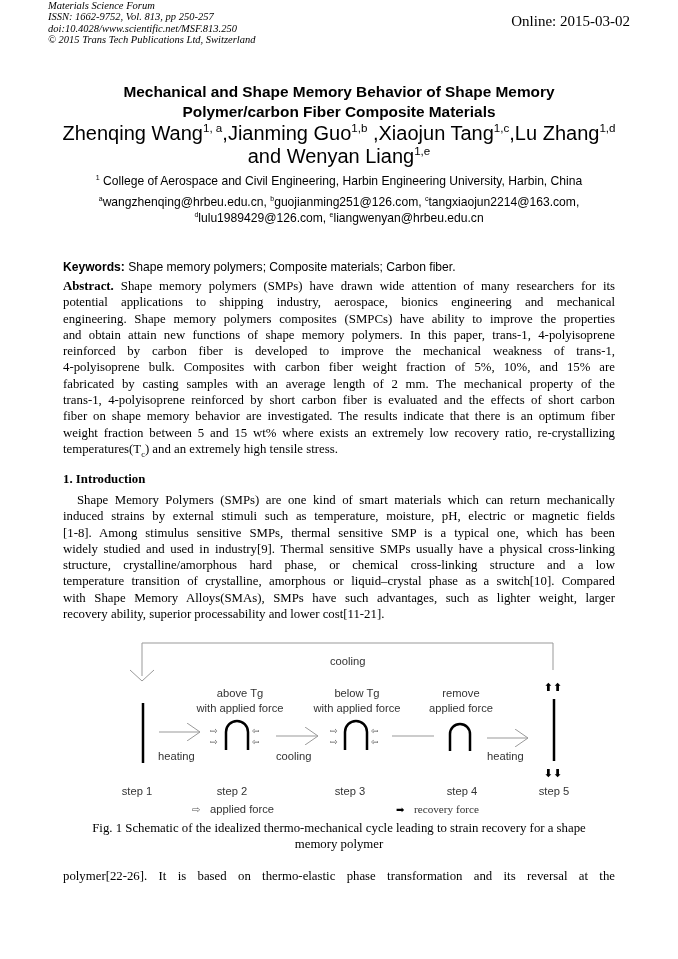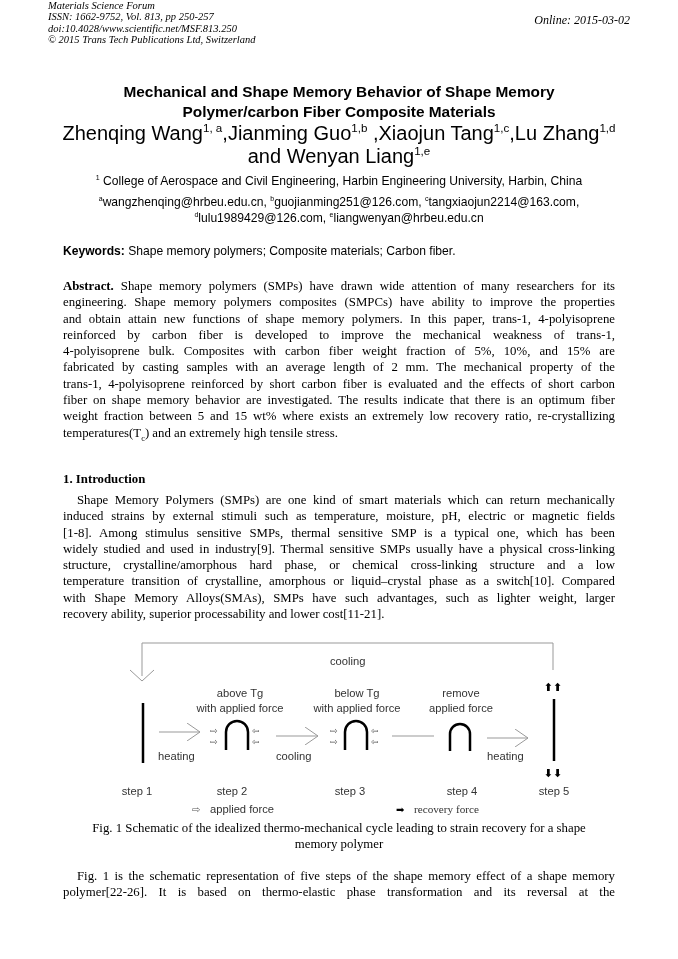--- a/index.html
+++ b/index.html
@@ -1,26 +1,26 @@
 <!DOCTYPE html>
 <html><head>
 <meta charset="utf-8">
 <style>
   html, body { margin: 0; padding: 0; background: #ffffff; }
   body { width: 678px; height: 959px; position: relative; overflow: hidden; color: #000; }
   .serif { font-family: "Liberation Serif", "DejaVu Serif", serif; }
   .sans { font-family: "Liberation Sans", "DejaVu Sans", sans-serif; }
   .hdr { position: absolute; left: 48px; top: 0; font-size: 10.5px; font-style: italic; line-height: 11.4px; }
-  .hdr-right { position: absolute; right: 48px; top: 13px; font-size: 12px; font-style: italic; }
+  .hdr-right { position: absolute; right: 48px; top: 13px; font-size: 15px; }
   .title { position: absolute; left: 0; width: 678px; top: 82px; text-align: center; font-weight: bold; font-size: 15.4px; line-height: 19.5px; }
   .authors { position: absolute; left: 0; width: 678px; top: 122px; text-align: center; font-size: 20px; line-height: 23px; }
   .authors sup, .emails sup, .affil sup { font-size: 0.58em; vertical-align: 0.65em; line-height: 0; }
   .affil { position: absolute; left: 0; width: 678px; top: 174px; text-align: center; font-size: 12.1px; }
   .emails { position: absolute; left: 0; width: 678px; top: 195px; text-align: center; font-size: 12.1px; line-height: 15.5px; }
-  .keywords { position: absolute; left: 63px; top: 244px; font-size: 12.1px; }
+  .keywords { position: absolute; left: 63px; top: 260px; font-size: 12.1px; }
   .keywords b { font-weight: bold; }
   .para { position: absolute; left: 63px; width: 552px; font-size: 12.8px; line-height: 16.3px; text-align: justify; }
   .para .ln { display: block; text-align: justify; text-align-last: justify; white-space: nowrap; height: 16.3px; }
   .para .ln.last { text-align-last: left; }
   .sec { position: absolute; left: 63px; top: 472px; font-size: 12.8px; font-weight: bold; }
   .fig { position: absolute; left: 0; top: 0; width: 678px; height: 959px; pointer-events: none; }
   .fig text { font-family: "Liberation Sans", "DejaVu Sans", sans-serif; font-size: 11.2px; fill: #333; }
   .caption { position: absolute; left: 63px; width: 552px; top: 820px; text-align: center; font-size: 12.8px; line-height: 16.3px; }
 </style>
 </head>
@@ -60,20 +60,21 @@
     <sup>d</sup><span>lulu1989429@126.com</span>, <sup>e</sup><span>liangwenyan@hrbeu.edu.cn</span>
   </div>
 </div>
 
 <div class="keywords sans">
   <b>Keywords:</b> <span>Shape memory polymers; Composite materials; Carbon fiber.</span>
 </div>
 
 <div class="para serif" style="top:278px;">
   <span class="ln"><b>Abstract.</b> <span>Shape memory polymers (SMPs) have drawn wide attention of many researchers for its</span></span>
+  <span class="ln">potential applications to shipping industry, aerospace, bionics engineering and mechanical</span>
   <span class="ln">engineering. Shape memory polymers composites (SMPCs) have ability to improve the properties</span>
   <span class="ln">and obtain attain new functions of shape memory polymers. In this paper, trans-1, 4-polyisoprene</span>
   <span class="ln">reinforced by carbon fiber is developed to improve the mechanical weakness of trans-1,</span>
   <span class="ln">4-polyisoprene bulk. Composites with carbon fiber weight fraction of 5%, 10%, and 15% are</span>
   <span class="ln">fabricated by casting samples with an average length of 2 mm. The mechanical property of the</span>
   <span class="ln">trans-1, 4-polyisoprene reinforced by short carbon fiber is evaluated and the effects of short carbon</span>
   <span class="ln">fiber on shape memory behavior are investigated. The results indicate that there is an optimum fiber</span>
   <span class="ln">weight fraction between 5 and 15 wt% where exists an extremely low recovery ratio, re-crystallizing</span>
   <span class="ln last"><span>temperatures(T</span><sub style="font-size:0.65em;">c</sub><span>) and an extremely high tensile stress.</span></span>
 </div>
@@ -149,15 +150,14 @@
   <text x="396" y="813" style="font-size:10px;fill:#000;">➡</text>
   <text x="414" y="813" style="font-family:'Liberation Serif',serif;">recovery force</text>
 </svg>
 
 <div class="caption serif">
   <div>Fig. 1 Schematic of the idealized thermo-mechanical cycle leading to strain recovery for a shape</div>
   <div>memory polymer</div>
 </div>
 
 <div class="para serif" style="top:868px;">
-  <span class="ln" style="text-indent:14px;">Fig. 1 is the schematic representation of five steps of the shape memory effect of a shape memory</span>
   <span class="ln">polymer[22-26]. It is based on thermo-elastic phase transformation and its reversal at the</span>
 </div>
 
 </body></html>

